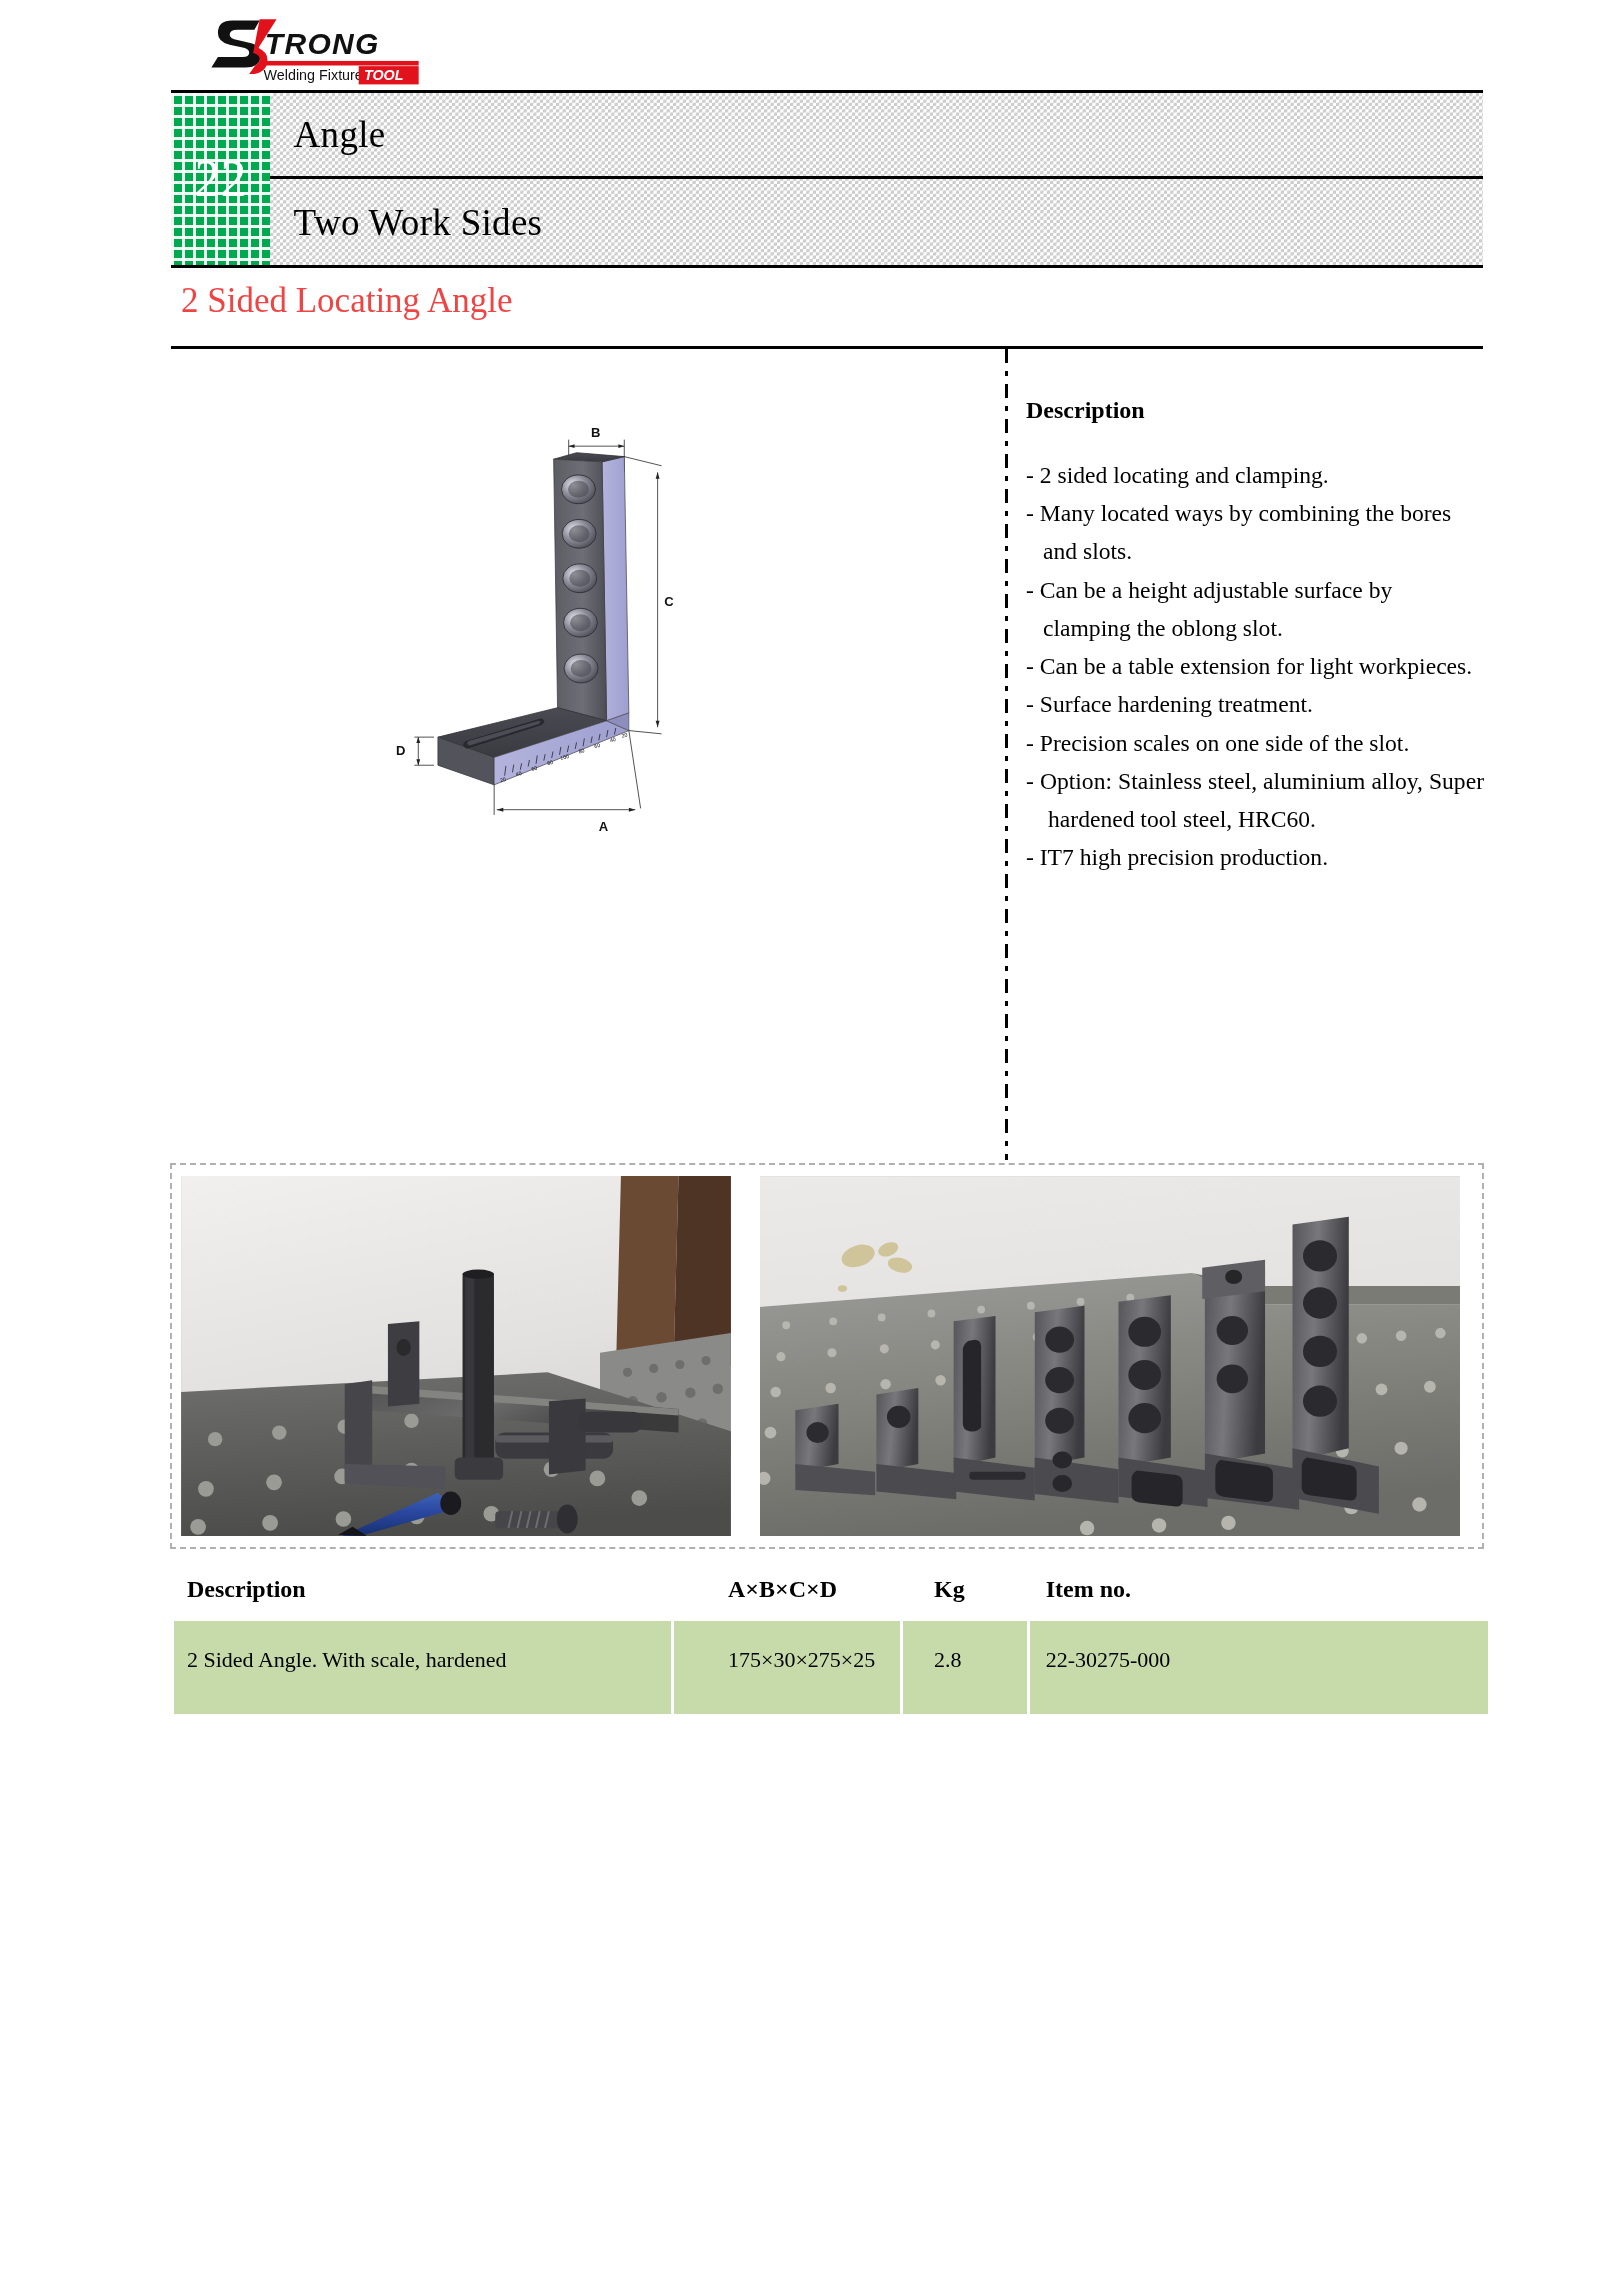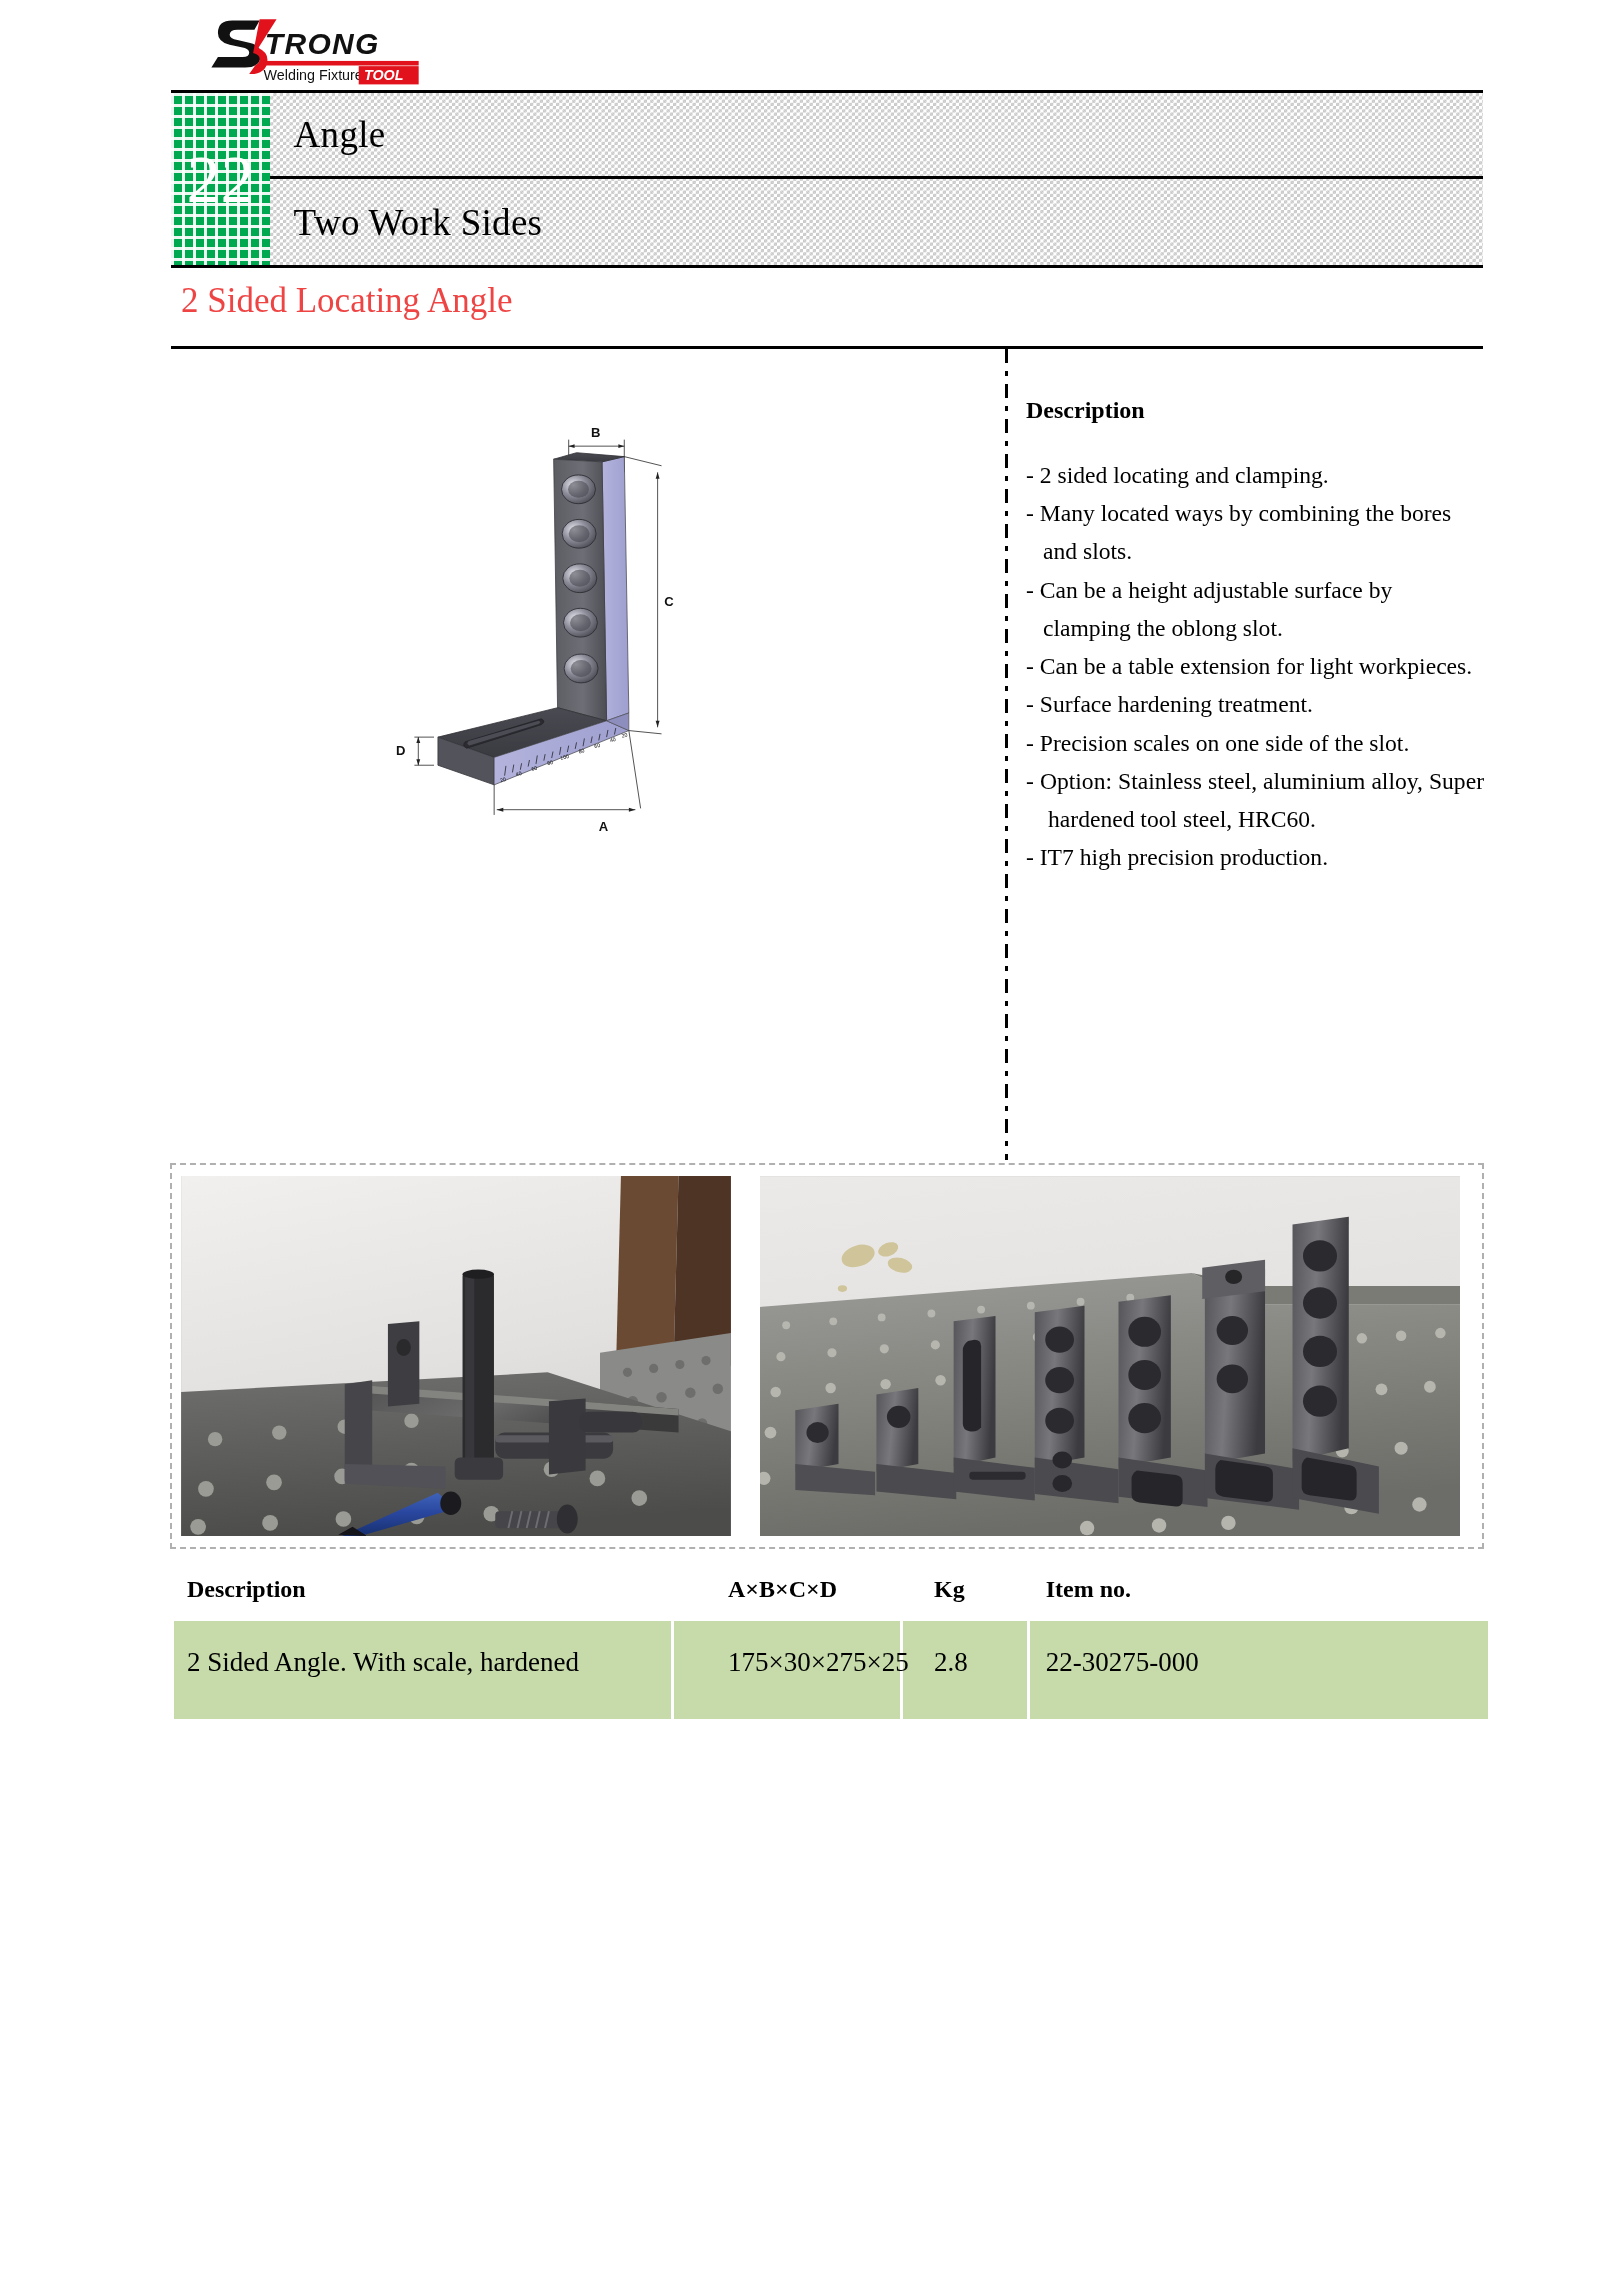--- a/index.html
+++ b/index.html
@@ -47,21 +47,21 @@
     background-size: 11px 11px, 11px 11px;
     position: relative;
   }
   .banner-number span {
     position: absolute;
     left: 0; right: 0;
     top: 50%;
     transform: translateY(-50%);
     text-align: center;
     color: #ffffff;
-    font-size: 68px;
+    font-size: 52px;
     line-height: 1;
     font-family: "Liberation Serif", serif;
   }
   .banner-titles {
     flex: 1 1 auto;
     display: flex;
     flex-direction: column;
     position: relative;
     background-color: #ffffff;
     background-image:
@@ -202,21 +202,21 @@
   }
   .spec-table th {
     text-align: left;
     font-size: 24px;
     font-weight: bold;
     color: #000;
     padding: 6.5px 0 18.3px 13px;
     background: transparent;
   }
   .spec-table td {
-    font-size: 27px;
+    font-size: 22px;
     color: #000;
     background: #c6dba9;
     padding: 26px 0 41px 13px;
     vertical-align: top;
   }
   .col-desc { width: 497px; }
   .col-dim  { width: 226px; }
   .col-kg   { width: 124px; }
   .col-item { width: 458px; }
   .th-dim, .td-dim { padding-left: 54px !important; }

